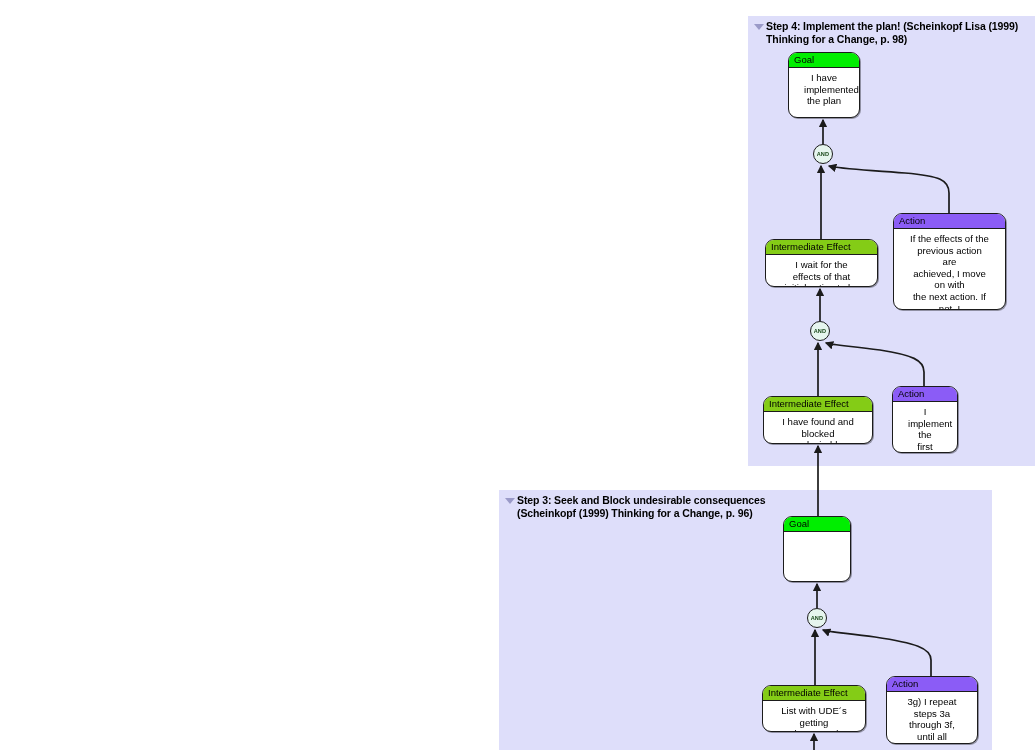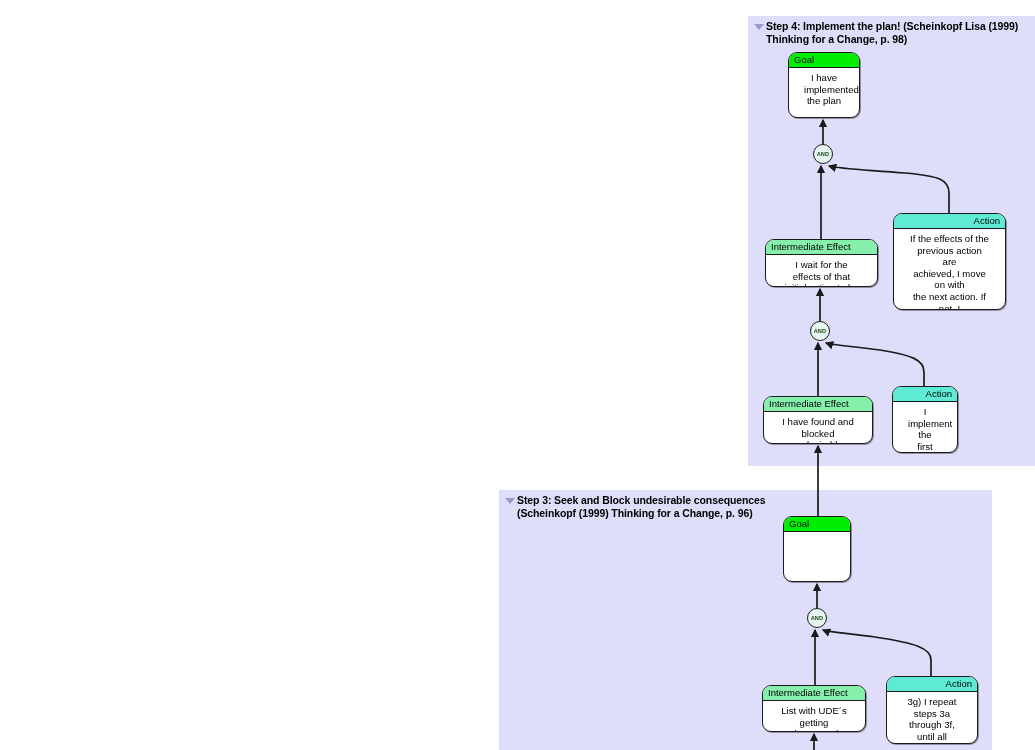--- a/index.html
+++ b/index.html
@@ -59,22 +59,22 @@
     font-weight: normal;
     color: #000000;
     padding: 1px 5px 1px 5px;
     line-height: 12px;
     border-bottom: 1.4px solid #1b1b1b;
     box-sizing: border-box;
     white-space: nowrap;
     overflow: hidden;
   }
   .node-header.goal { background: #00ee00; }
-  .node-header.effect { background: #86efac; }
-  .node-header.action { background: #5eead4; text-align: right; }
+  .node-header.effect { background: #84cc16; }
+  .node-header.action { background: #8b5cf6; }
   .node-body {
     font-size: 9.6px;
     color: #000000;
     text-align: center;
     line-height: 11.6px;
     padding: 4px 15px;
     box-sizing: border-box;
     white-space: pre-line;
   }
   .and-gate {

